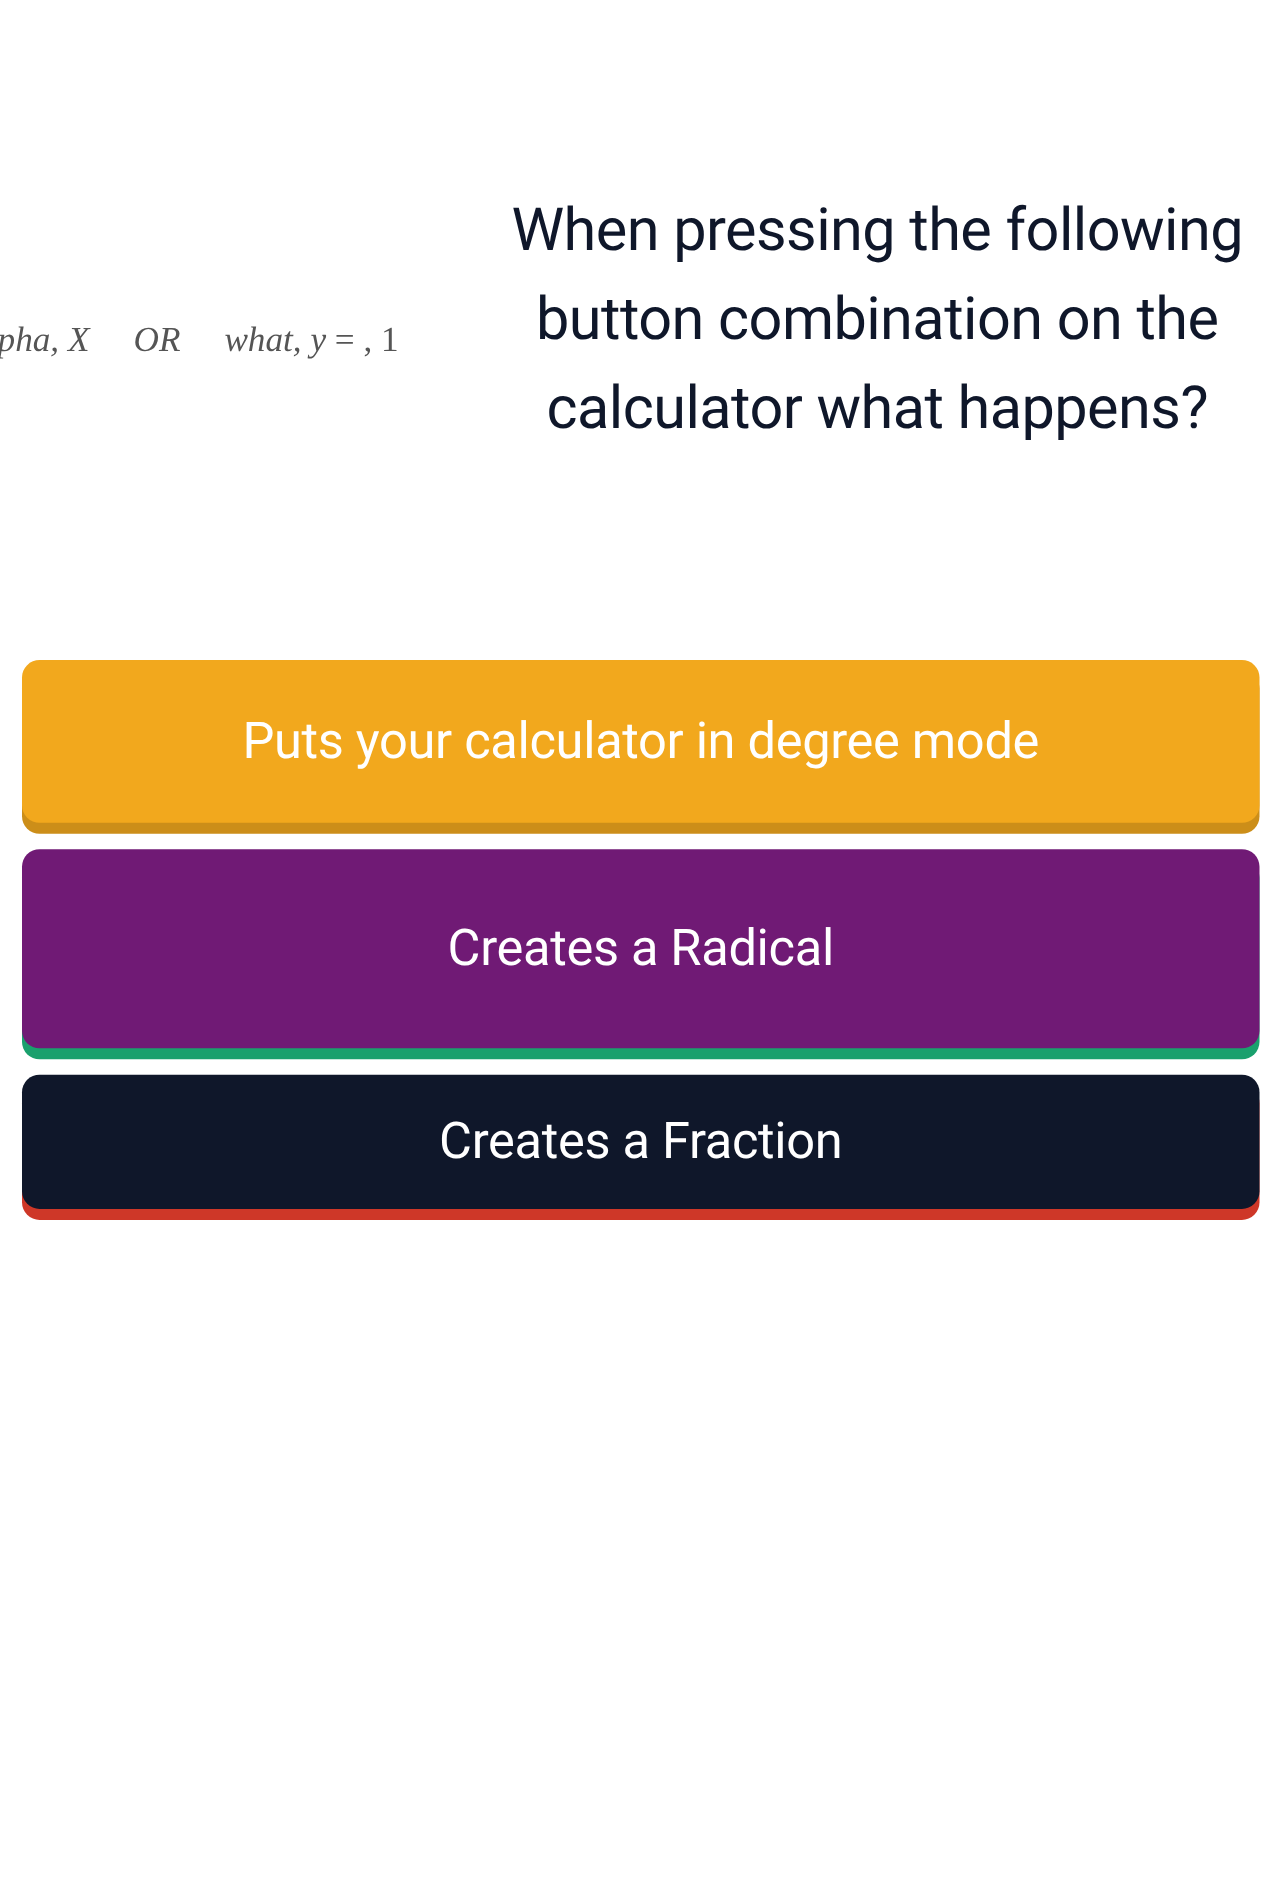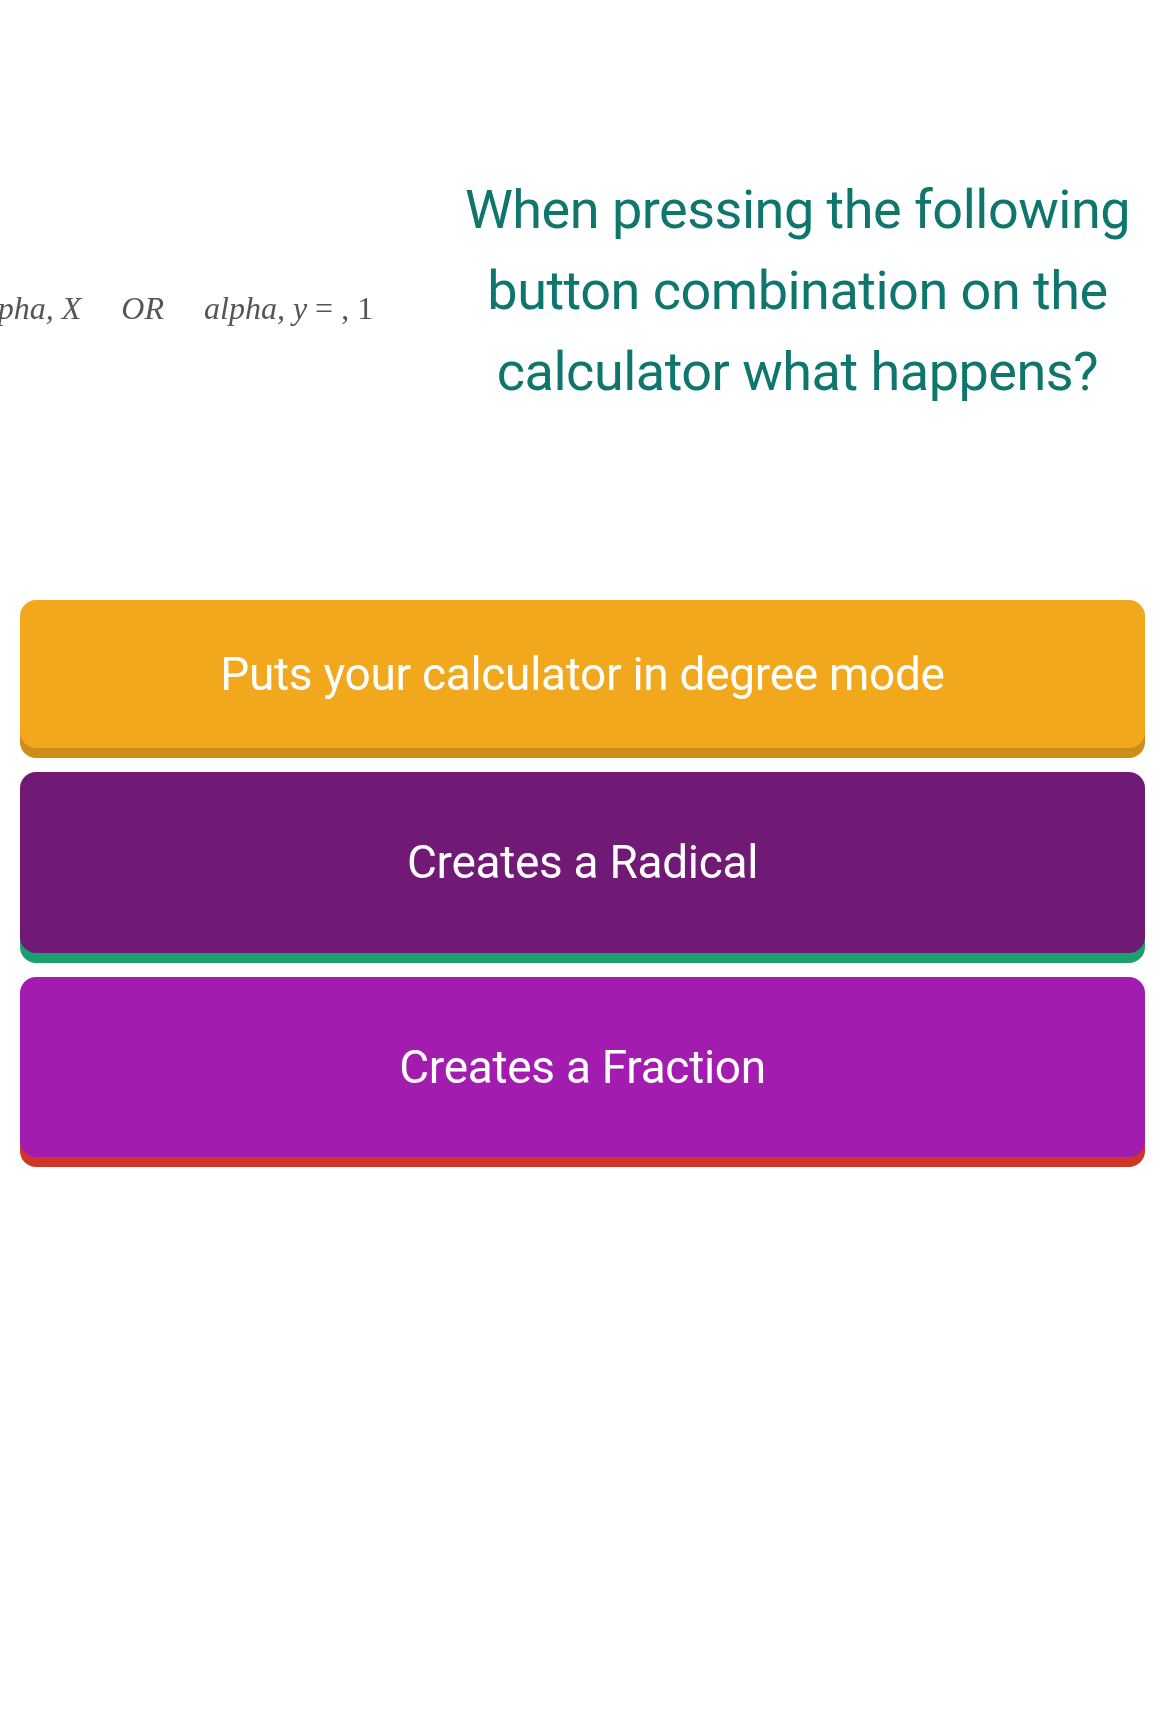--- a/index.html
+++ b/index.html
@@ -28,21 +28,21 @@
     gap: 40px;
   }
   .formula-part1 { margin-left: -20px; }
   .formula-or { font-style: italic; margin-top: 36px; }
   .formula-part2 { }
   .formula-part2 .num { font-style: normal; }
   .question-text {
     flex: 1;
     font-size: 54px;
     font-weight: 400;
-    color: #0f766e;
+    color: #0f172a;
     text-align: center;
     line-height: 1.5;
     padding: 0 20px;
     letter-spacing: -0.5px;
   }
   .answers {
     padding: 20px;
     display: flex;
     flex-direction: column;
     gap: 24px;
@@ -70,33 +70,33 @@
     background: #316def;
     box-shadow: 0 10px 0 #2a5cc9;
     padding: 58px 40px;
   }
   .answer-green {
     background: #701a75;
     box-shadow: 0 10px 0 #1aa06d;
     padding: 58px 64px;
   }
   .answer-red {
-    background: #a21caf;
+    background: #0f172a;
     box-shadow: 0 10px 0 #ce3728;
-    padding: 58px 40px;
+    padding: 29px 40px;
   }
 </style>
 </head>
 <body>
 
 <div class="question-area">
   <div class="formula-block">
     <span class="formula-part1">ilpha, X</span>
     <span class="formula-or">OR</span>
-    <span class="formula-part2"><span>alpha, y</span><span class="num"> = , 1</span></span>
+    <span class="formula-part2"><span>what, y</span><span class="num"> = , 1</span></span>
   </div>
   <div class="question-text">When pressing the following button combination on the calculator what happens?</div>
 </div>
 
 <div class="answers">
   <button class="answer-btn answer-orange">Puts your calculator in degree mode</button>
   <button class="answer-btn answer-green">Creates a Radical</button>
   <button class="answer-btn answer-red">Creates a Fraction</button>
 </div>
 

